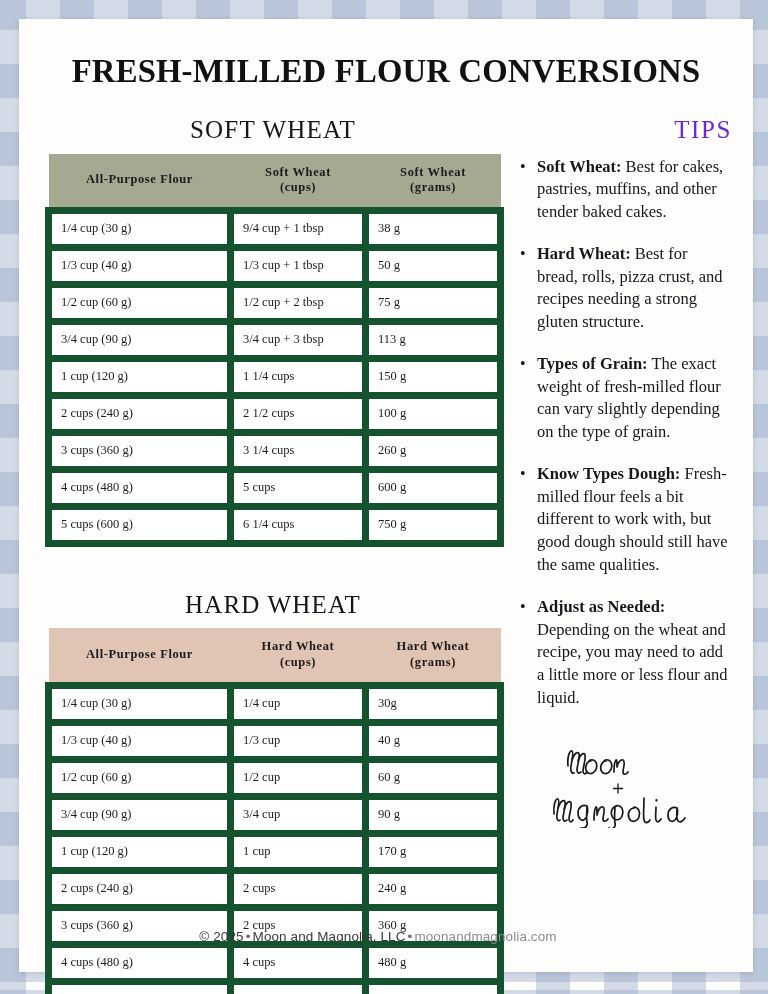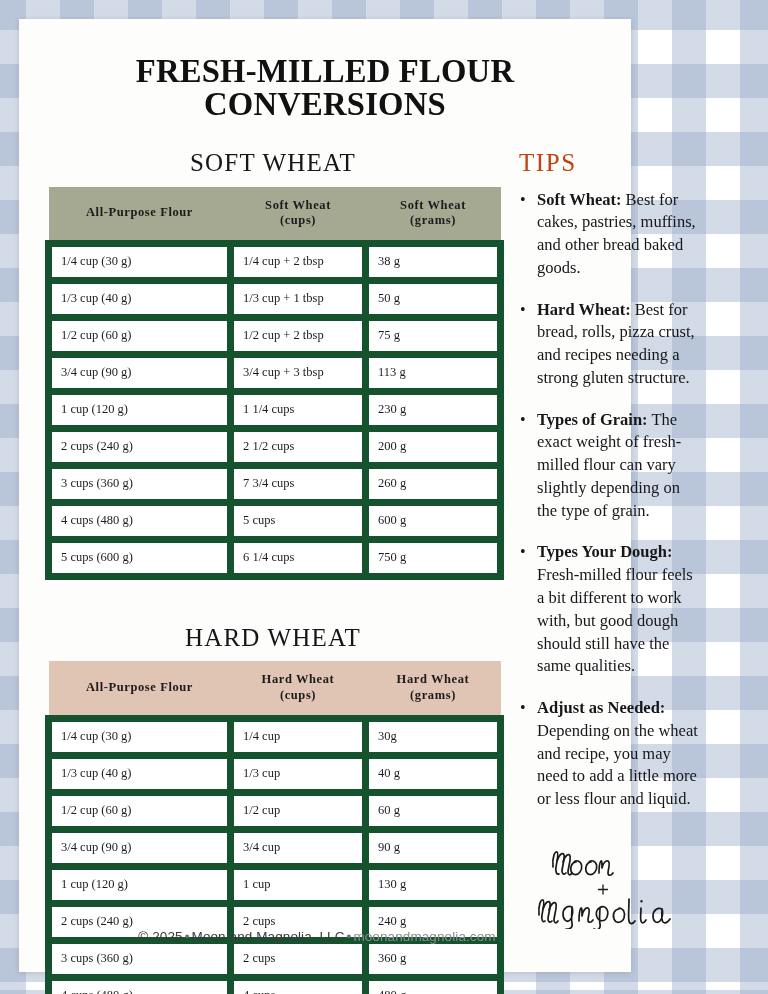--- a/index.html
+++ b/index.html
@@ -29,21 +29,21 @@
         rgba(150,168,198,0.42) 0px, rgba(150,168,198,0.42) 34px,
         rgba(150,168,198,0.0) 34px, rgba(150,168,198,0.0) 68px);
     background-position: -8px -4px, -8px -4px;
   }
 
   
   #card {
     position: absolute;
     left: 19px;
     top: 19px;
-    width: 612px;
+    width: 734px;
     height: 953px;
     background: #fdfdfc;
     box-shadow: 0 1px 5px rgba(60,60,70,0.18);
     box-sizing: border-box;
     padding: 0;
   }
 
   #page-title {
     text-align: center;
     font-family: "Liberation Serif", "DejaVu Serif", serif;
@@ -79,26 +79,26 @@
     text-align: center;
     font-family: "Liberation Serif", "DejaVu Serif", serif;
     font-size: 25px;
     font-weight: normal;
     letter-spacing: 1.2px;
     color: #15151a;
     margin: 0 0 10px 0;
     line-height: 1.1;
   }
   #tips-heading {
-    text-align: left;
+    text-align: right;
     font-family: "Liberation Serif", "DejaVu Serif", serif;
     font-size: 25px;
     font-weight: normal;
     letter-spacing: 1.6px;
-    color: #c2410c;
+    color: #6d28d9;
     margin: 0 0 12px 0;
     line-height: 1.1;
   }
 
   table.conv {
     border-collapse: collapse;
     width: 452px;
     table-layout: fixed;
     font-family: "Liberation Serif", "DejaVu Serif", serif;
   }
@@ -224,51 +224,51 @@
               </th>
               <th>
                 <span>Soft Wheat</span><br>
                 <span>(grams)</span>
               </th>
             </tr>
           </thead>
           <tbody>
               <tr>
                 <td>1/4 cup (30 g)</td>
-                <td>1/4 cup + 2 tbsp</td>
+                <td>9/4 cup + 1 tbsp</td>
                 <td>38 g</td>
               </tr>
               <tr>
                 <td>1/3 cup (40 g)</td>
                 <td>1/3 cup + 1 tbsp</td>
                 <td>50 g</td>
               </tr>
               <tr>
                 <td>1/2 cup (60 g)</td>
                 <td>1/2 cup + 2 tbsp</td>
                 <td>75 g</td>
               </tr>
               <tr>
                 <td>3/4 cup (90 g)</td>
                 <td>3/4 cup + 3 tbsp</td>
                 <td>113 g</td>
               </tr>
               <tr>
                 <td>1 cup (120 g)</td>
                 <td>1 1/4 cups</td>
-                <td>230 g</td>
+                <td>150 g</td>
               </tr>
               <tr>
                 <td>2 cups (240 g)</td>
                 <td>2 1/2 cups</td>
-                <td>200 g</td>
+                <td>100 g</td>
               </tr>
               <tr>
                 <td>3 cups (360 g)</td>
-                <td>7 3/4 cups</td>
+                <td>3 1/4 cups</td>
                 <td>260 g</td>
               </tr>
               <tr>
                 <td>4 cups (480 g)</td>
                 <td>5 cups</td>
                 <td>600 g</td>
               </tr>
               <tr>
                 <td>5 cups (600 g)</td>
                 <td>6 1/4 cups</td>
@@ -318,21 +318,21 @@
                 <td>60 g</td>
               </tr>
               <tr>
                 <td>3/4 cup (90 g)</td>
                 <td>3/4 cup</td>
                 <td>90 g</td>
               </tr>
               <tr>
                 <td>1 cup (120 g)</td>
                 <td>1 cup</td>
-                <td>130 g</td>
+                <td>170 g</td>
               </tr>
               <tr>
                 <td>2 cups (240 g)</td>
                 <td>2 cups</td>
                 <td>240 g</td>
               </tr>
               <tr>
                 <td>3 cups (360 g)</td>
                 <td>2 cups</td>
                 <td>360 g</td>
@@ -349,24 +349,24 @@
               </tr>
             </tbody>
         </table>
       </div>
 
     </div>
 
     <div id="right-col">
       <h2 id="tips-heading">TIPS</h2>
       <ul id="tips-list">
-          <li><span class="bullet">•</span><span class="tip-term">Soft Wheat:</span><span class="tip-text"> Best for cakes, pastries, muffins, and other bread baked goods.</span></li>
+          <li><span class="bullet">•</span><span class="tip-term">Soft Wheat:</span><span class="tip-text"> Best for cakes, pastries, muffins, and other tender baked cakes.</span></li>
           <li><span class="bullet">•</span><span class="tip-term">Hard Wheat:</span><span class="tip-text"> Best for bread, rolls, pizza crust, and recipes needing a strong gluten structure.</span></li>
           <li><span class="bullet">•</span><span class="tip-term">Types of Grain:</span><span class="tip-text"> The exact weight of fresh-milled flour can vary slightly depending on the type of grain.</span></li>
-          <li><span class="bullet">•</span><span class="tip-term">Types Your Dough:</span><span class="tip-text"> Fresh-milled flour feels a bit different to work with, but good dough should still have the same qualities.</span></li>
+          <li><span class="bullet">•</span><span class="tip-term">Know Types Dough:</span><span class="tip-text"> Fresh-milled flour feels a bit different to work with, but good dough should still have the same qualities.</span></li>
           <li><span class="bullet">•</span><span class="tip-term">Adjust as Needed:</span><span class="tip-text"> Depending on the wheat and recipe, you may need to add a little more or less flour and liquid.</span></li>
         </ul>
 
       <div id="logo-block">
         <svg id="logo-svg" width="176" height="92" viewBox="0 0 176 92">
           <g fill="none" stroke="#1a1a1a" stroke-width="1.7" stroke-linecap="round" stroke-linejoin="round">
 
             <path d="M34 30 C33 20, 36 14, 38 15 C40 16, 38 24, 37 30 C36 35, 38 38, 40 37"></path>
             <path d="M38 24 C40 17, 44 15, 45 18 C46 22, 43 30, 43 34 C43 37, 45 38, 47 36"></path>
             <path d="M44 25 C46 18, 50 16, 51 19 C52 23, 49 31, 49 35 C49 38, 51 39, 53 36"></path>

